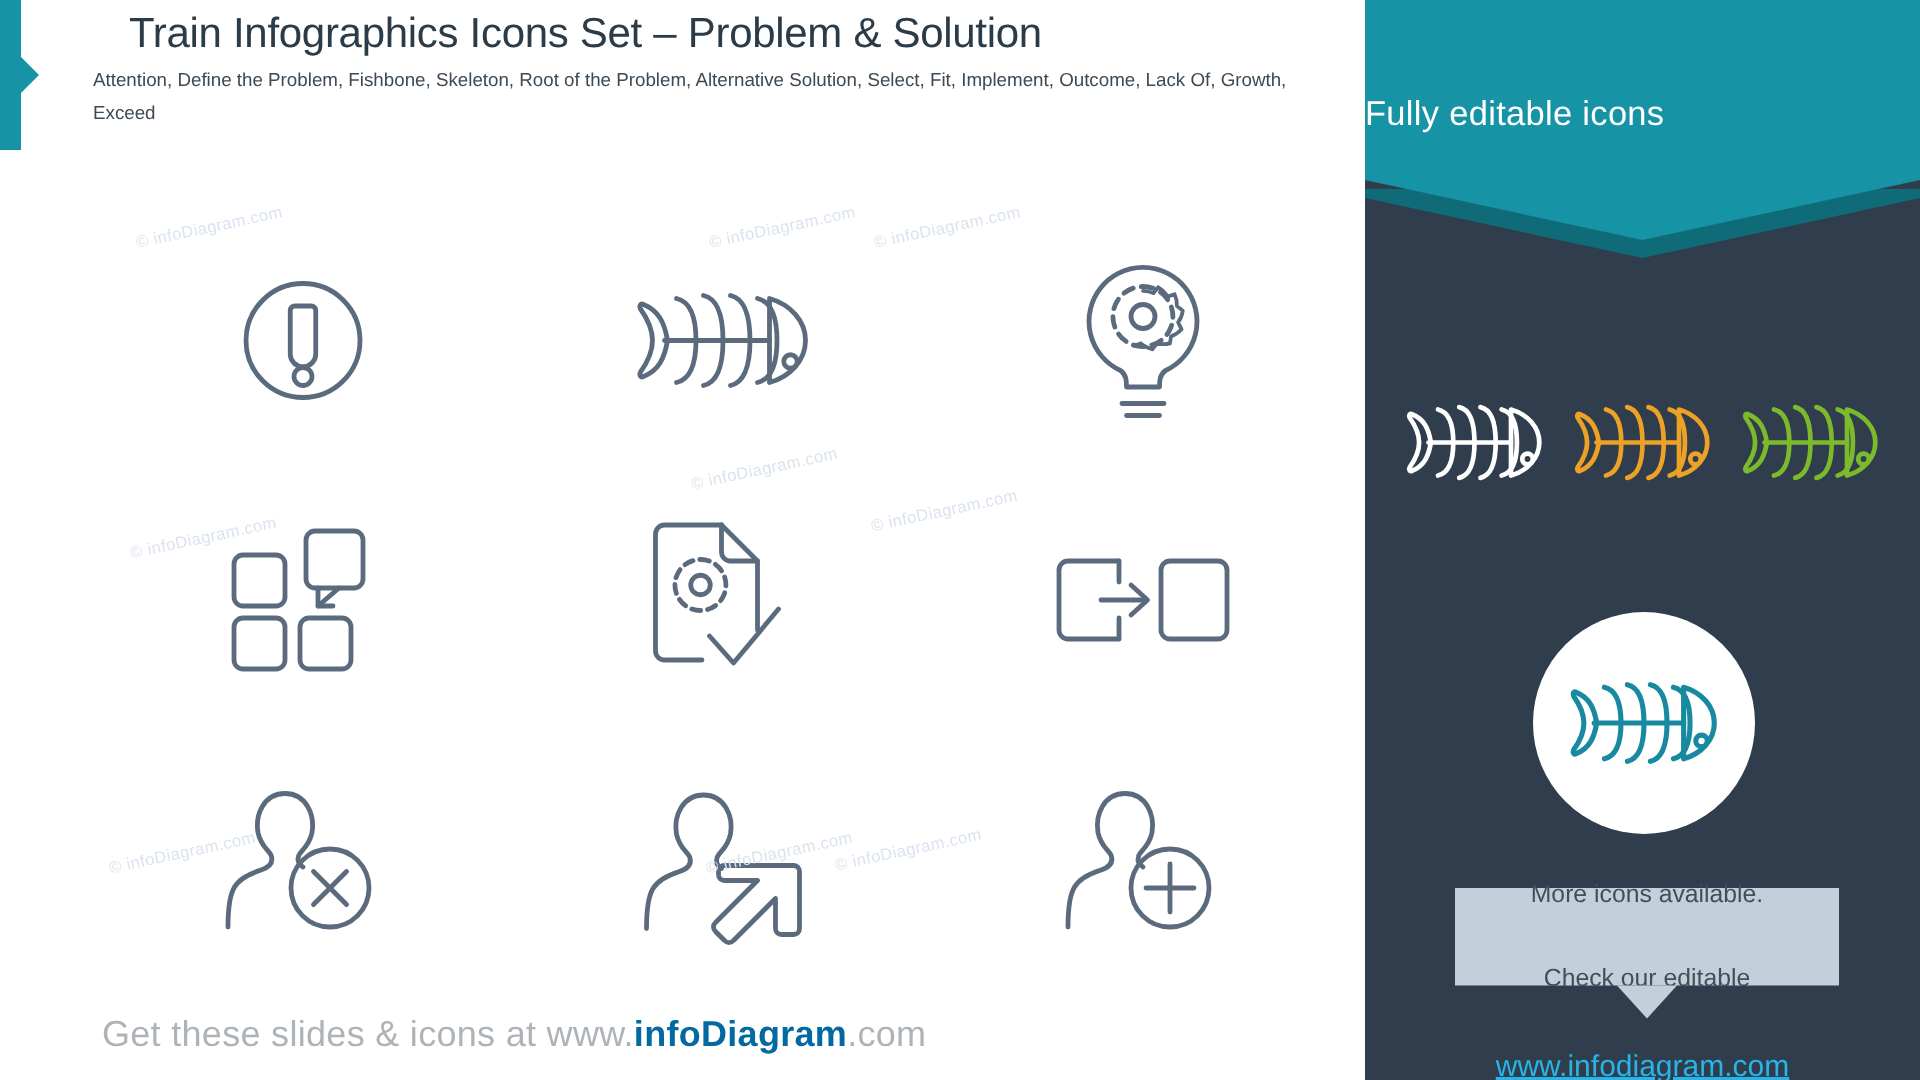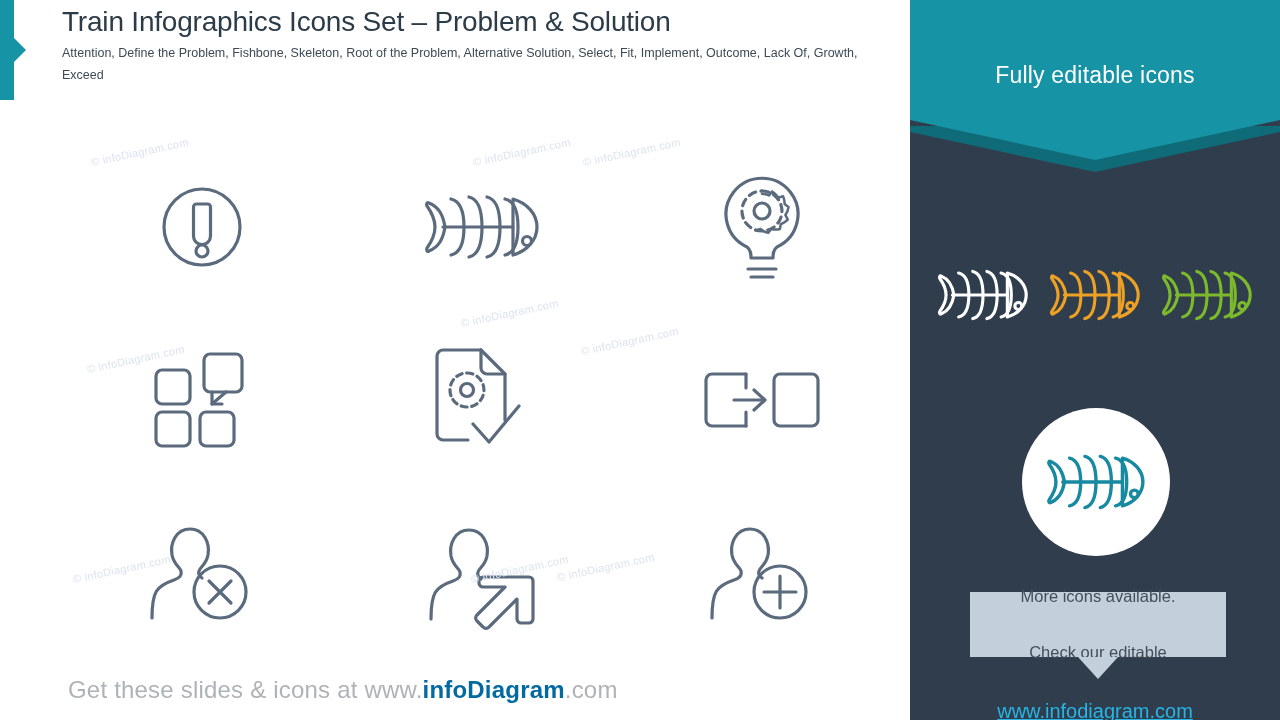--- a/index.html
+++ b/index.html
@@ -17,21 +17,21 @@
   .accent-chevron{
     position:absolute;left:14px;top:38px;width:0;height:0;
     border-top:12px solid transparent;
     border-bottom:12px solid transparent;
     border-left:12px solid #1693a5;
   }
   
   .header{position:absolute;left:62px;top:6px;width:830px;}
   .title{
     font-size:28px;color:#2b3b47;font-weight:400;
-    letter-spacing:-0.2px;line-height:1.15;white-space:nowrap;
+    letter-spacing:-0.2px;line-height:1.15;white-space:nowrap;margin-left:24px;
   }
   .subtitle{
     margin-top:5px;font-size:12.5px;color:#3c4a55;line-height:1.75;
     max-width:810px;
   }
   
   .grid{
     position:absolute;left:62px;top:140px;width:840px;height:520px;
     display:grid;grid-template-columns:repeat(3,1fr);grid-template-rows:repeat(3,1fr);
   }
@@ -60,21 +60,21 @@
     position:absolute;left:0;top:0;width:370px;height:160px;
     background:#1693a5;
     clip-path:polygon(0 0,370px 0,370px 120px,185px 160px,0 120px);
   }
   .rhead-shadow{
     position:absolute;left:0;top:0;width:370px;height:172px;
     background:#0f6b78;
     clip-path:polygon(0 126px,370px 126px,370px 132px,185px 172px,0 132px);
   }
   .rhead-text{
-    position:absolute;left:0;top:62px;width:370px;text-align:center;
+    position:absolute;left:0;top:62px;width:370px;text-align:left;
     color:#ffffff;font-size:23px;font-weight:400;letter-spacing:.2px;
   }
   .fish-row{
     position:absolute;left:0;top:262px;width:370px;
     display:flex;justify-content:center;align-items:center;gap:14px;
   }
   .circle-badge{
     position:absolute;left:1022px;top:408px;width:148px;height:148px;
     border-radius:50%;background:#ffffff;
     display:flex;align-items:center;justify-content:center;

